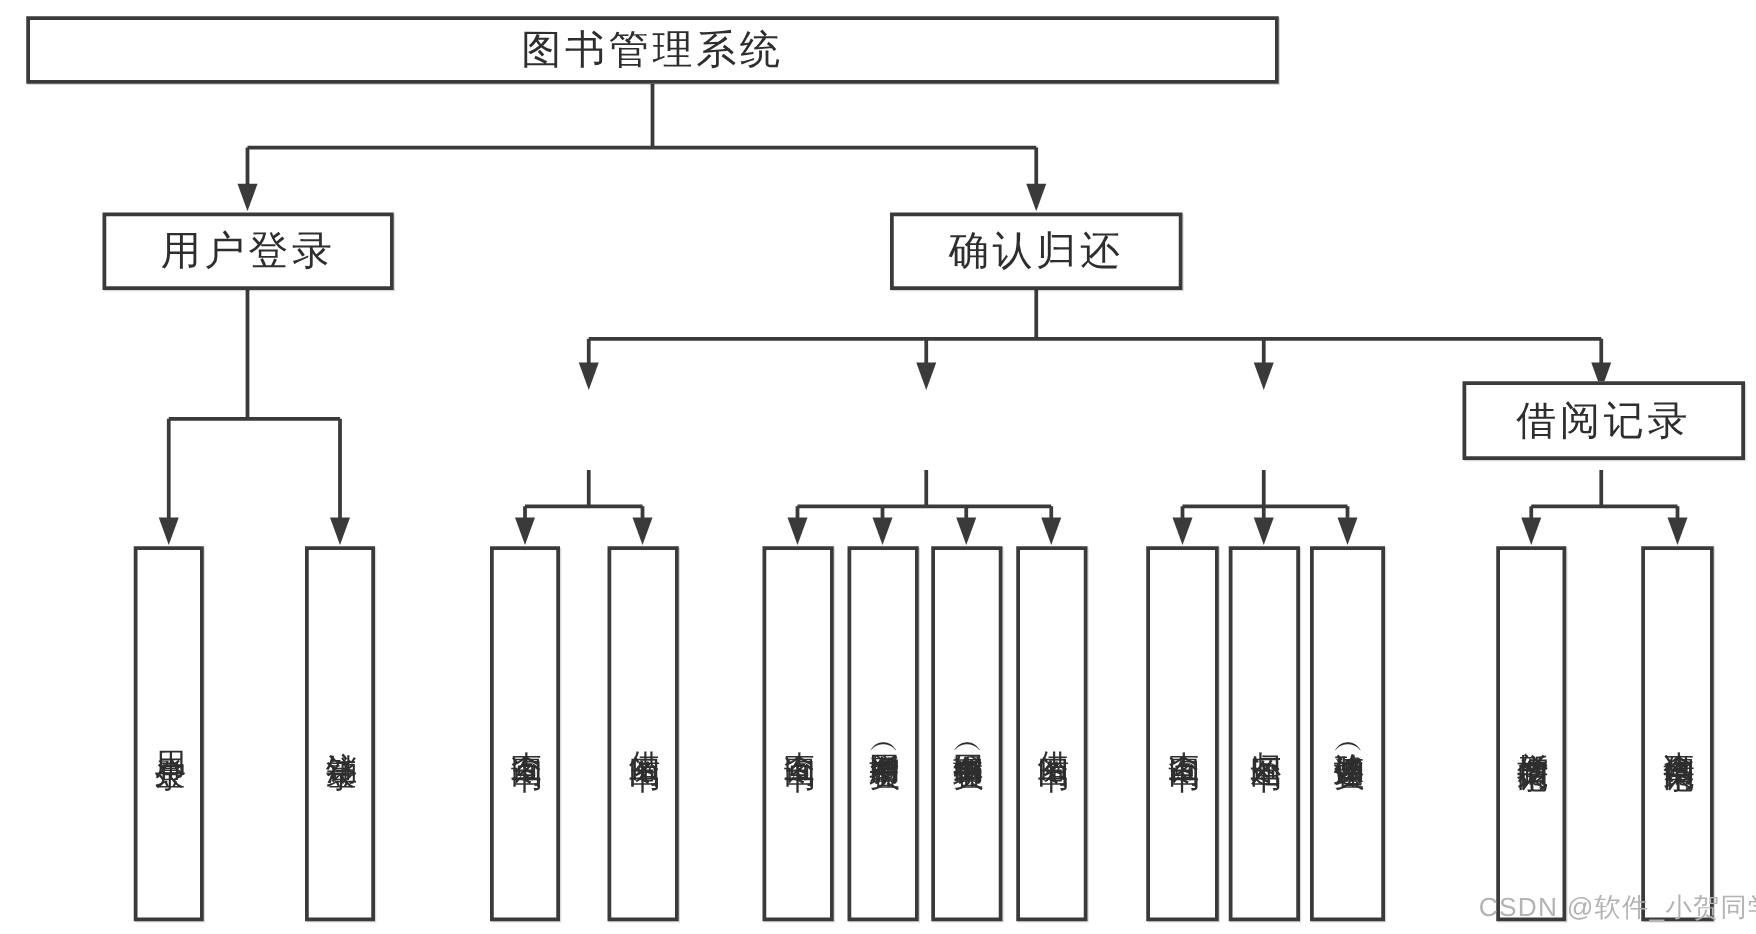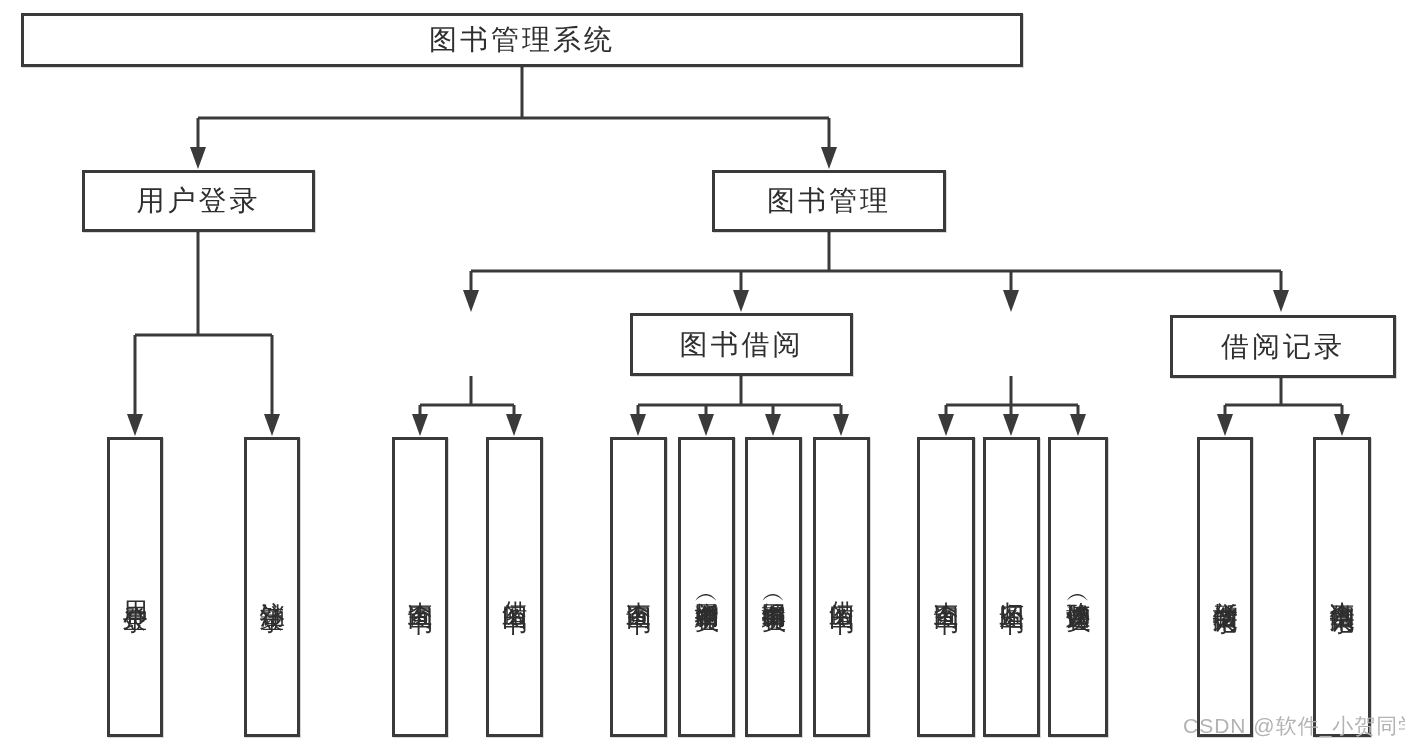--- a/index.html
+++ b/index.html
@@ -9,35 +9,35 @@
     overflow:hidden;
   }
   #canvas{position:absolute;left:0;top:0;width:1405px;height:747px;}
   svg.wires{position:absolute;left:0;top:0;z-index:1;}
   .node{
     position:absolute;box-sizing:border-box;background:#ffffff;
     border:3px solid #3a3a3a;color:#2e2e2e;
     display:flex;align-items:center;justify-content:center;
     z-index:2;box-shadow:1px 1px 0 rgba(0,0,0,0.15);
   }
-  .h-node{font-size:28px;letter-spacing:3px;white-space:nowrap;}
+  .h-node{font-size:32px;letter-spacing:3px;white-space:nowrap;}
   .v-node{
     writing-mode:vertical-lr;text-orientation:upright;
     font-size:25px;letter-spacing:3px;line-height:1.1;
   }
   
   #n-root{left:21px;top:13px;width:1002px;height:54px;}
   
   #n-user-login{left:82px;top:170px;width:233px;height:62px;}
   #n-book-mgmt{left:712px;top:170px;width:234px;height:62px;}
   
   #n-new-book{left:362px;top:313px;width:223px;height:63px;}
   #n-book-borrow{left:630px;top:313px;width:223px;height:63px;}
   #n-current-borrow{left:900px;top:313px;width:223px;height:63px;}
-  #n-borrow-record{left:1170px;top:315px;width:226px;height:63px;}
+  #n-borrow-record{left:1170px;top:305px;width:226px;height:63px;}
   
   .leaf{top:437px;height:300px;}
   #n-leaf-0{left:107px;width:56px;}
   #n-leaf-1{left:244px;width:56px;}
   #n-leaf-2{left:392px;width:56px;}
   #n-leaf-3{left:486px;width:57px;}
   #n-leaf-4{left:610px;width:57px;}
   #n-leaf-5{left:678px;width:57px;font-size:24px;letter-spacing:1px;}
   #n-leaf-6{left:745px;width:57px;font-size:24px;letter-spacing:1px;}
   #n-leaf-7{left:813px;width:57px;}
@@ -92,23 +92,22 @@
       <polygon points="1003,414 1019,414 1011,436"></polygon>
       <polygon points="1070,414 1086,414 1078,436"></polygon>
       <polygon points="1217,414 1233,414 1225,436"></polygon>
       <polygon points="1334,414 1350,414 1342,436"></polygon>
     </g>
   </svg>
 
   <div class="node h-node" id="n-root">图书管理系统</div>
 
   <div class="node h-node" id="n-user-login">用户登录</div>
-  <div class="node h-node" id="n-book-mgmt">图书管理</div>
+  <div class="node h-node" id="n-book-mgmt">确认归还</div>
 
-  <div class="node h-node" id="n-book-borrow">图书借阅</div>
   <div class="node h-node" id="n-borrow-record">借阅记录</div>
 
   <div class="node v-node leaf" id="n-leaf-0">用户登录</div>
   <div class="node v-node leaf" id="n-leaf-1">注销登录</div>
   <div class="node v-node leaf" id="n-leaf-2">查询图书</div>
   <div class="node v-node leaf" id="n-leaf-3">借阅图书</div>
   <div class="node v-node leaf" id="n-leaf-4">查询图书</div>
   <div class="node v-node leaf" id="n-leaf-5">新增图书（管理员）</div>
   <div class="node v-node leaf" id="n-leaf-6">编辑图书（管理员）</div>
   <div class="node v-node leaf" id="n-leaf-7">借阅图书</div>

